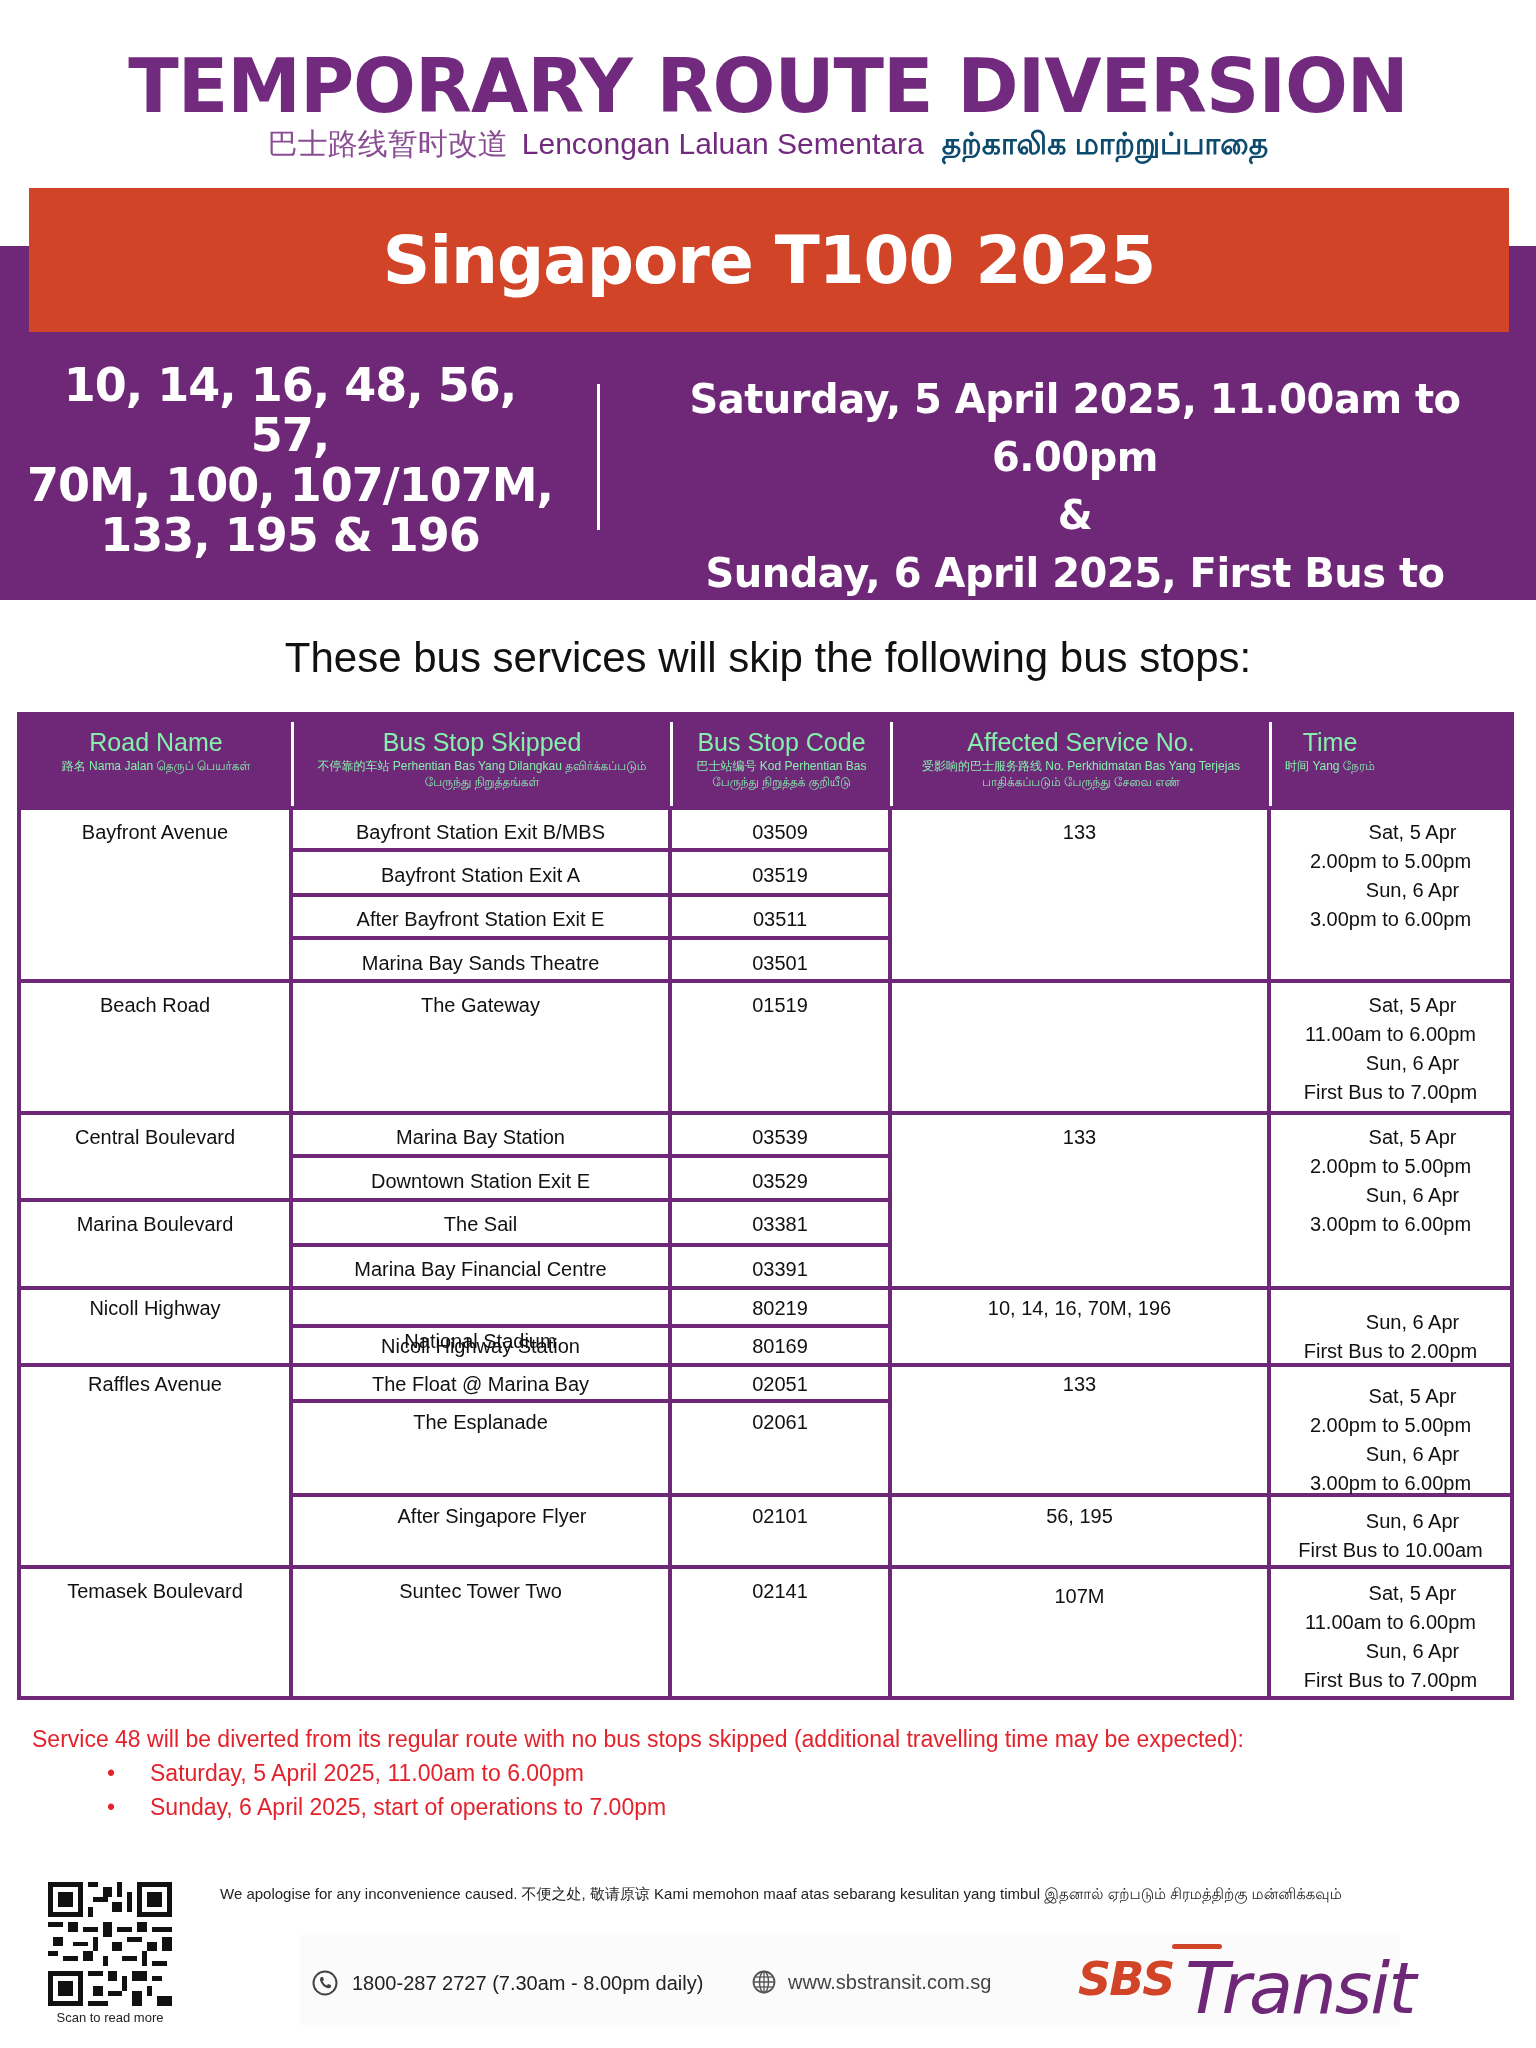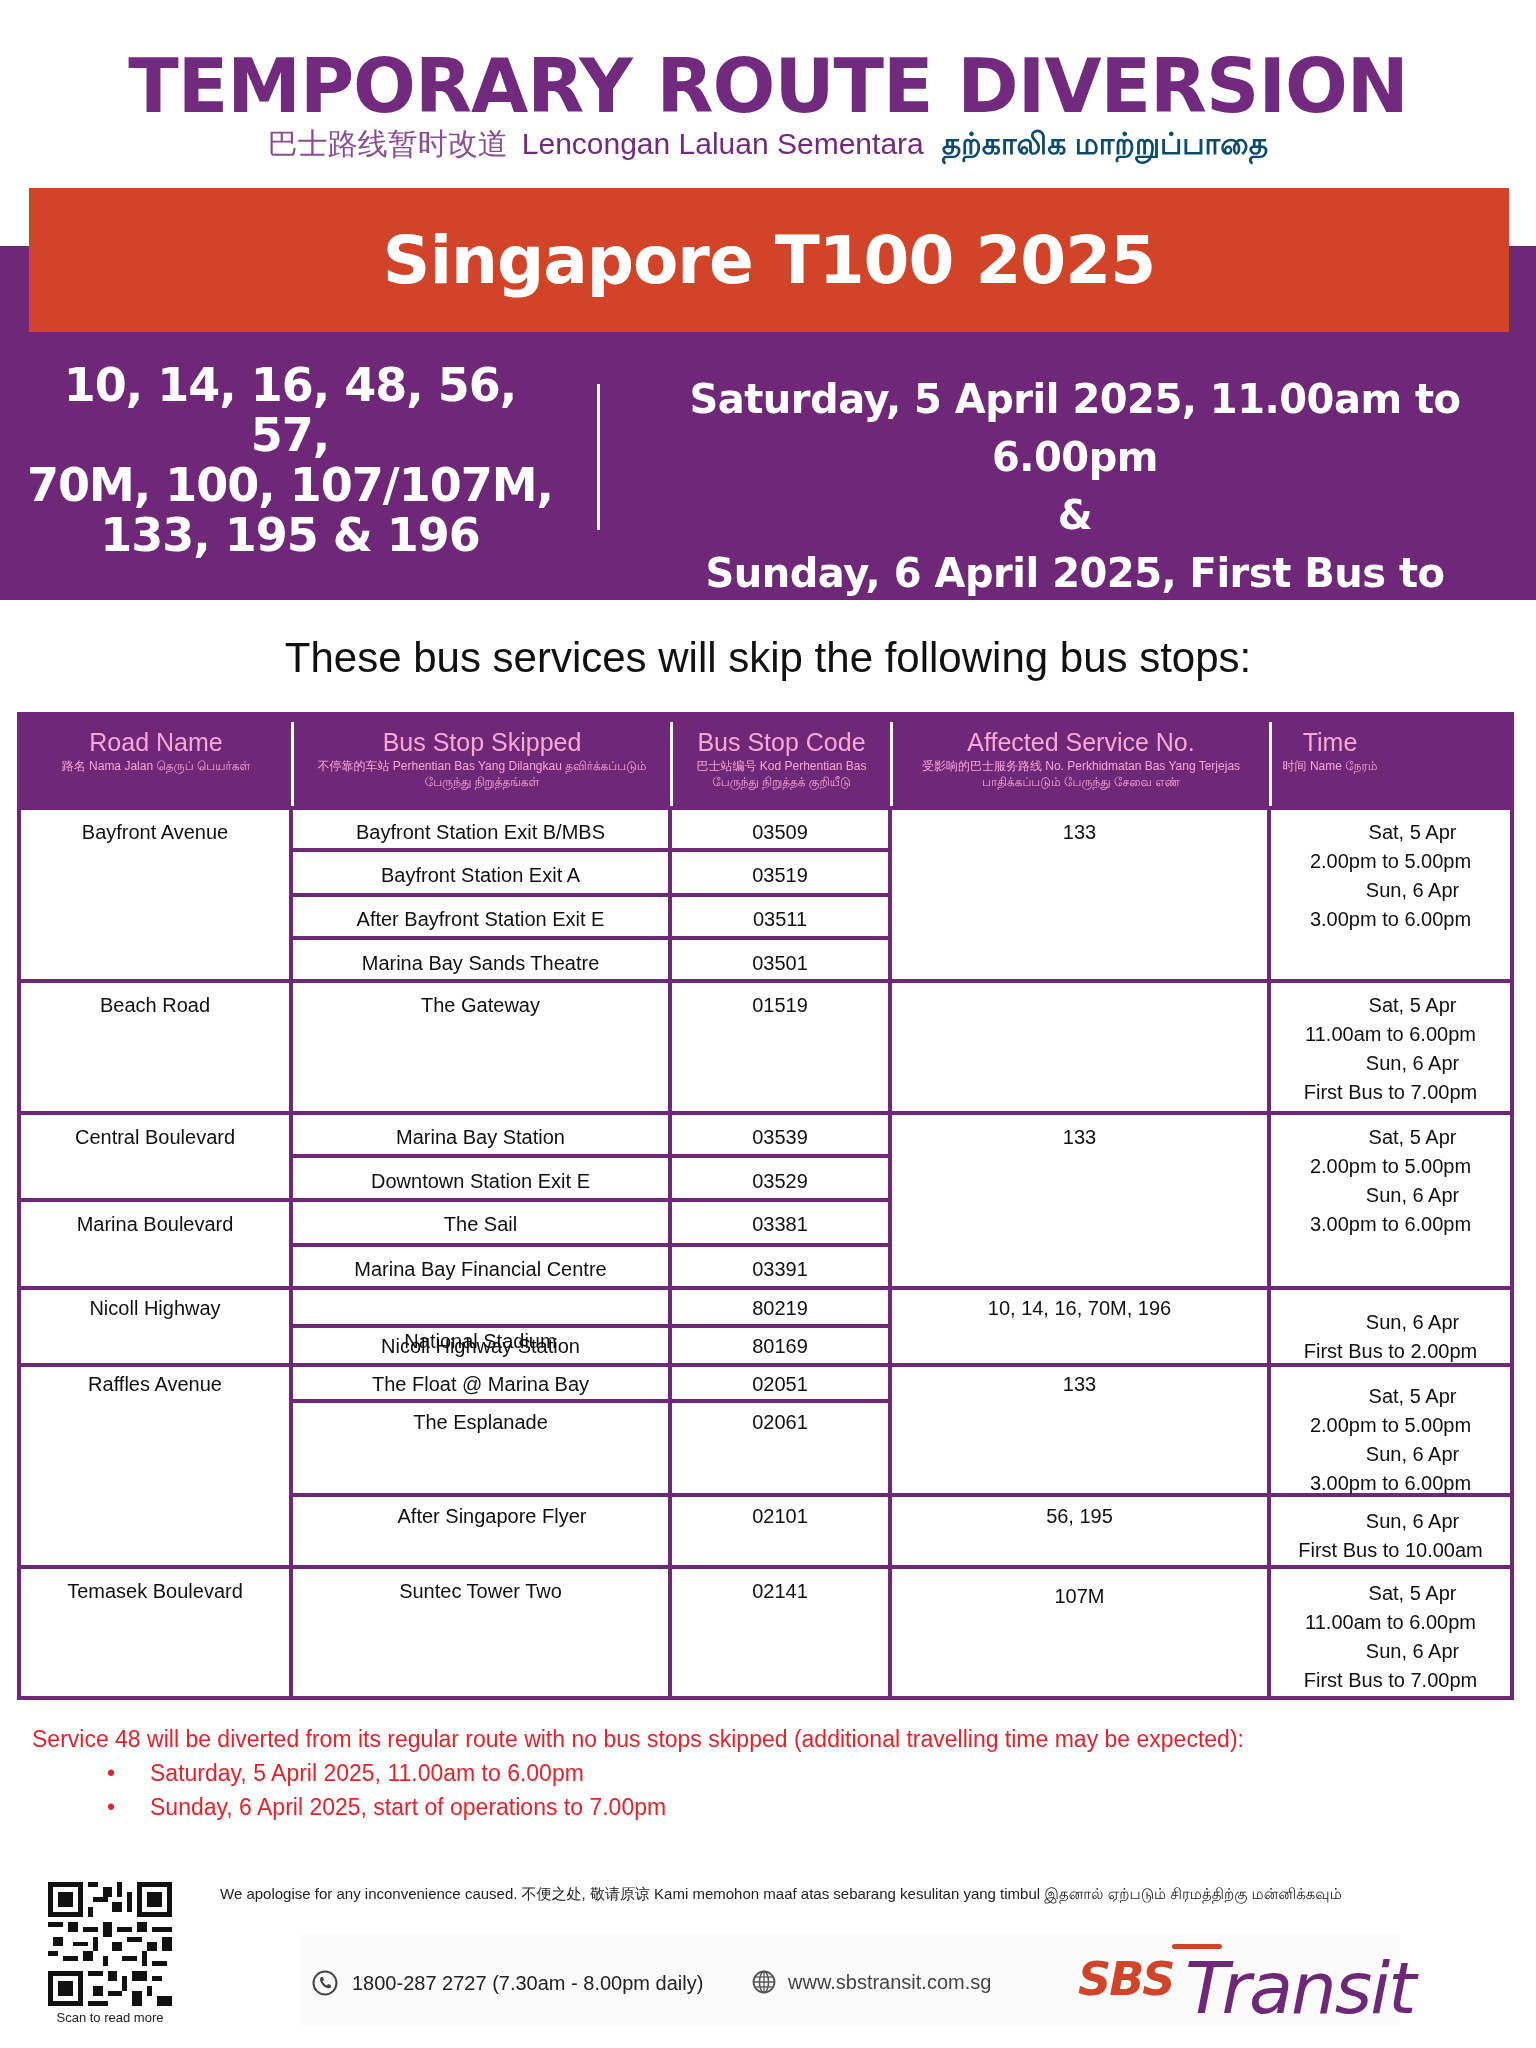--- a/index.html
+++ b/index.html
@@ -47,21 +47,21 @@
   }
 
   .table {
     position: absolute; left: 17px; top: 712px; width: 1497px; height: 988px;
     border: 4px solid #6f2878; background: #fff;
   }
   .thead {
     position: absolute; left: 0; top: 0; width: 100%; height: 94px; background: #6f2878;
   }
   .th {
-    position: absolute; top: 0; height: 94px; color: #f9a8d4; text-align: center; padding-top: 10px;
+    position: absolute; top: 0; height: 94px; color: #86efac; text-align: center; padding-top: 10px;
   }
   .th .main { font-size: 25px; line-height: 32px; }
   .th .sub { font-size: 12px; line-height: 16px; padding: 0 6px; }
   .th-sep { position: absolute; top: 6px; width: 3px; height: 84px; background: #fff; }
 
   .cell {
     position: absolute; text-align: center; font-size: 20px; line-height: 29px; color: #111;
     padding-top: 8px;
   }
   .hl { position: absolute; height: 4px; background: #6f2878; }
@@ -144,21 +144,21 @@
       <div class="sub">巴士站编号 Kod Perhentian Bas பேருந்து நிறுத்தக் குறியீடு</div>
     </div>
     <div class="th-sep" style="left:869px;"></div>
     <div class="th" style="left:872px;width:376px;">
       <div class="main">Affected Service No.</div>
       <div class="sub">受影响的巴士服务路线 No. Perkhidmatan Bas Yang Terjejas பாதிக்கப்படும் பேருந்து சேவை எண்</div>
     </div>
     <div class="th-sep" style="left:1248px;"></div>
     <div class="th" style="left:1190px;width:238px;">
       <div class="main">Time</div>
-      <div class="sub">时间 Name நேரம்</div>
+      <div class="sub">时间 Yang நேரம்</div>
     </div>
   </div>
 
   <div class="vl" style="left:268px;top:94px;height:890px;"></div>
   <div class="vl" style="left:647px;top:94px;height:890px;"></div>
   <div class="vl" style="left:867px;top:94px;height:890px;"></div>
   <div class="vl" style="left:1246px;top:94px;height:890px;"></div>
 
   <div class="hl" style="left:0;width:1489px;top:263px;"></div>
   <div class="hl" style="left:0;width:1489px;top:395px;"></div>

